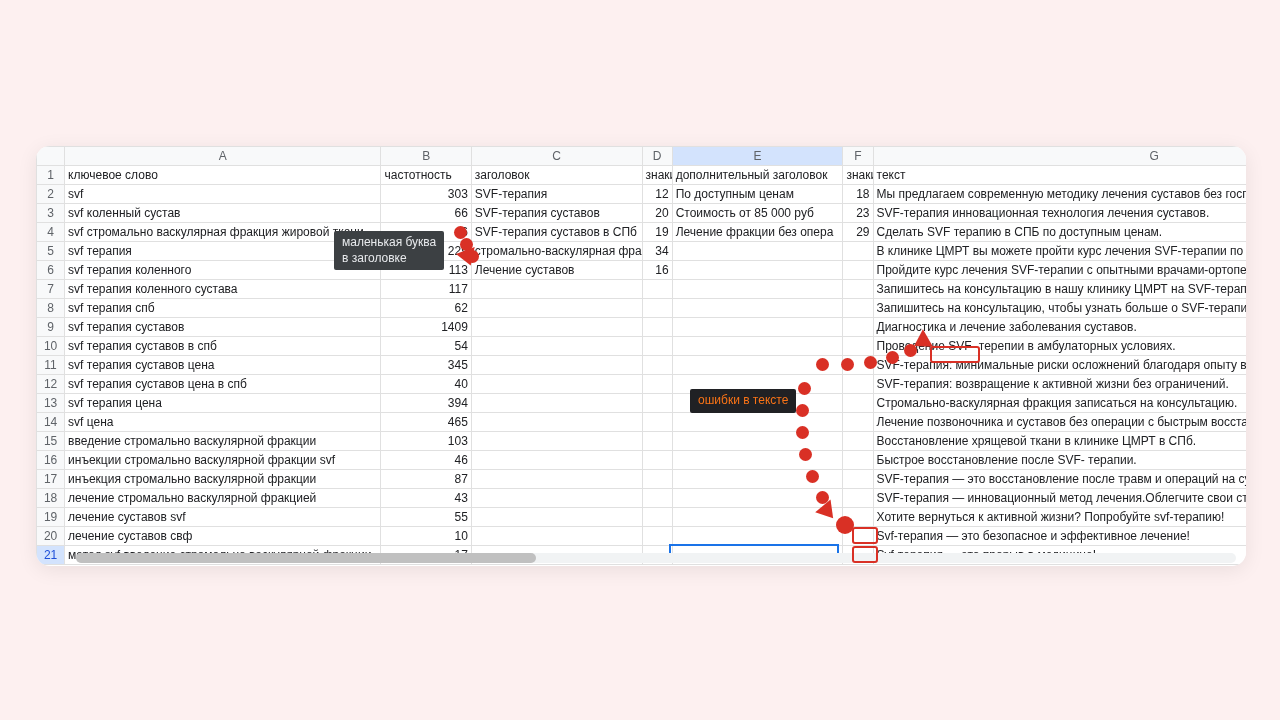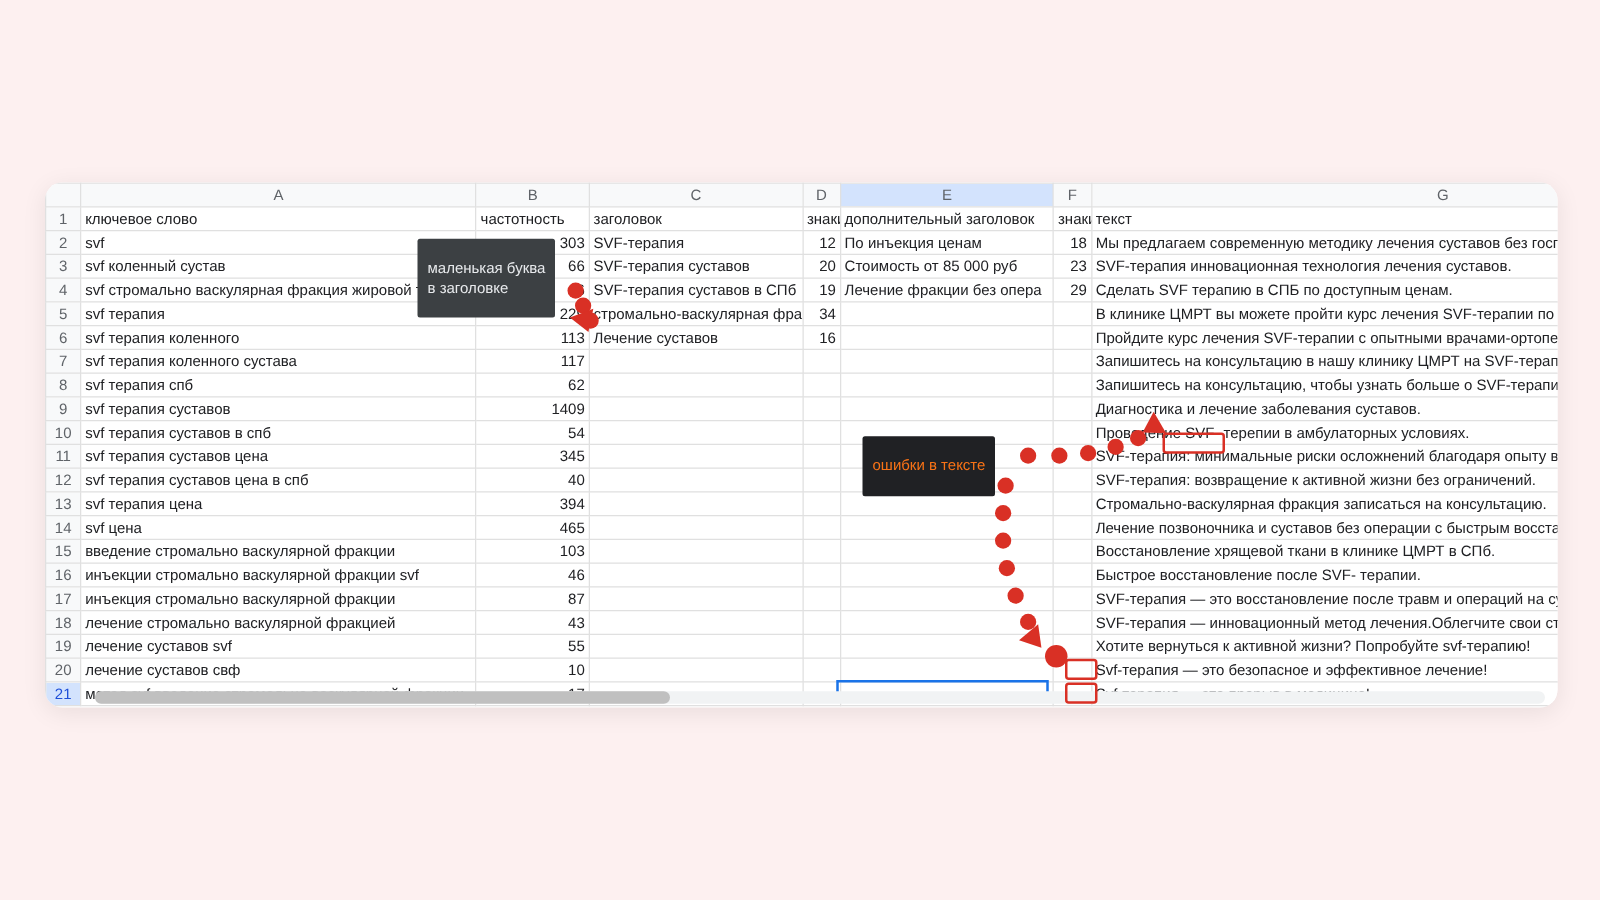--- a/index.html
+++ b/index.html
@@ -89,24 +89,25 @@
     width: 460px;
     height: 10px;
     background: #c0c0c0;
     border-radius: 5px;
   }
   .annotation {
     position: absolute;
     background: #3c4043;
     color: #e8eaed;
     font-size: 12px;
-    padding: 16px 8px;
+    padding: 4px 8px;
     border-radius: 2px;
     line-height: 1.3;
     z-index: 20;
+    margin-top: 40px;
   }
   .annotation.dark { background: #202124; color: #f97316; }
   .dot {
     position: absolute;
     width: 13px;
     height: 13px;
     background: #d93025;
     border-radius: 50%;
     z-index: 15;
   }
@@ -154,21 +155,21 @@
             <td class="bold colE">дополнительный заголовок</td>
             <td class="bold colF">знаки</td>
             <td class="bold colG">текст</td>
           </tr>
           <tr>
             <td class="rowhead">2</td>
             <td class="colA">svf</td>
             <td class="colB num">303</td>
             <td class="colC">SVF-терапия</td>
             <td class="colD num">12</td>
-            <td class="colE">По инъекция ценам</td>
+            <td class="colE">По доступным ценам</td>
             <td class="colF num">18</td>
             <td class="colG">Мы предлагаем современную методику лечения суставов без госпита</td>
           </tr>
           <tr>
             <td class="rowhead">3</td>
             <td class="colA">svf коленный сустав</td>
             <td class="colB num">66</td>
             <td class="colC">SVF-терапия суставов</td>
             <td class="colD num">20</td>
             <td class="colE">Стоимость от 85 000 руб</td>

